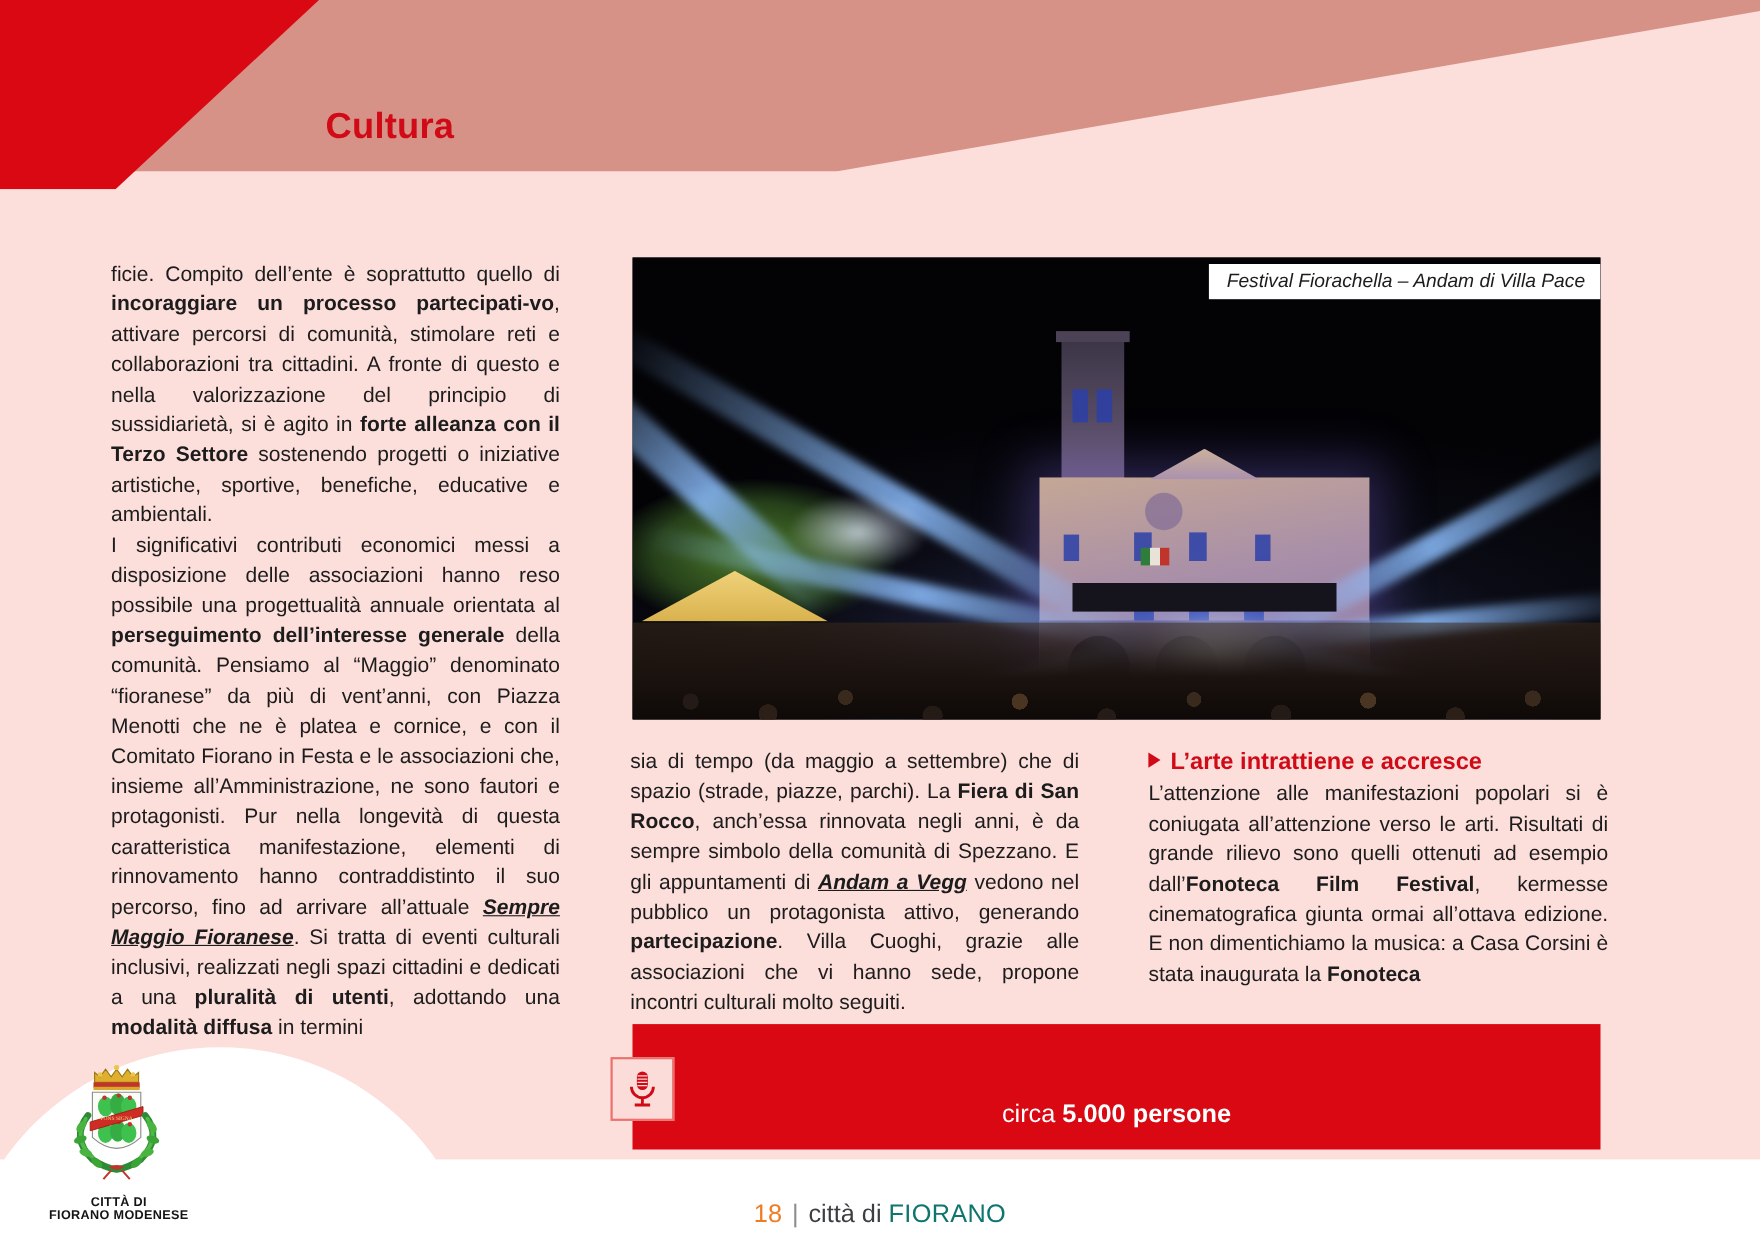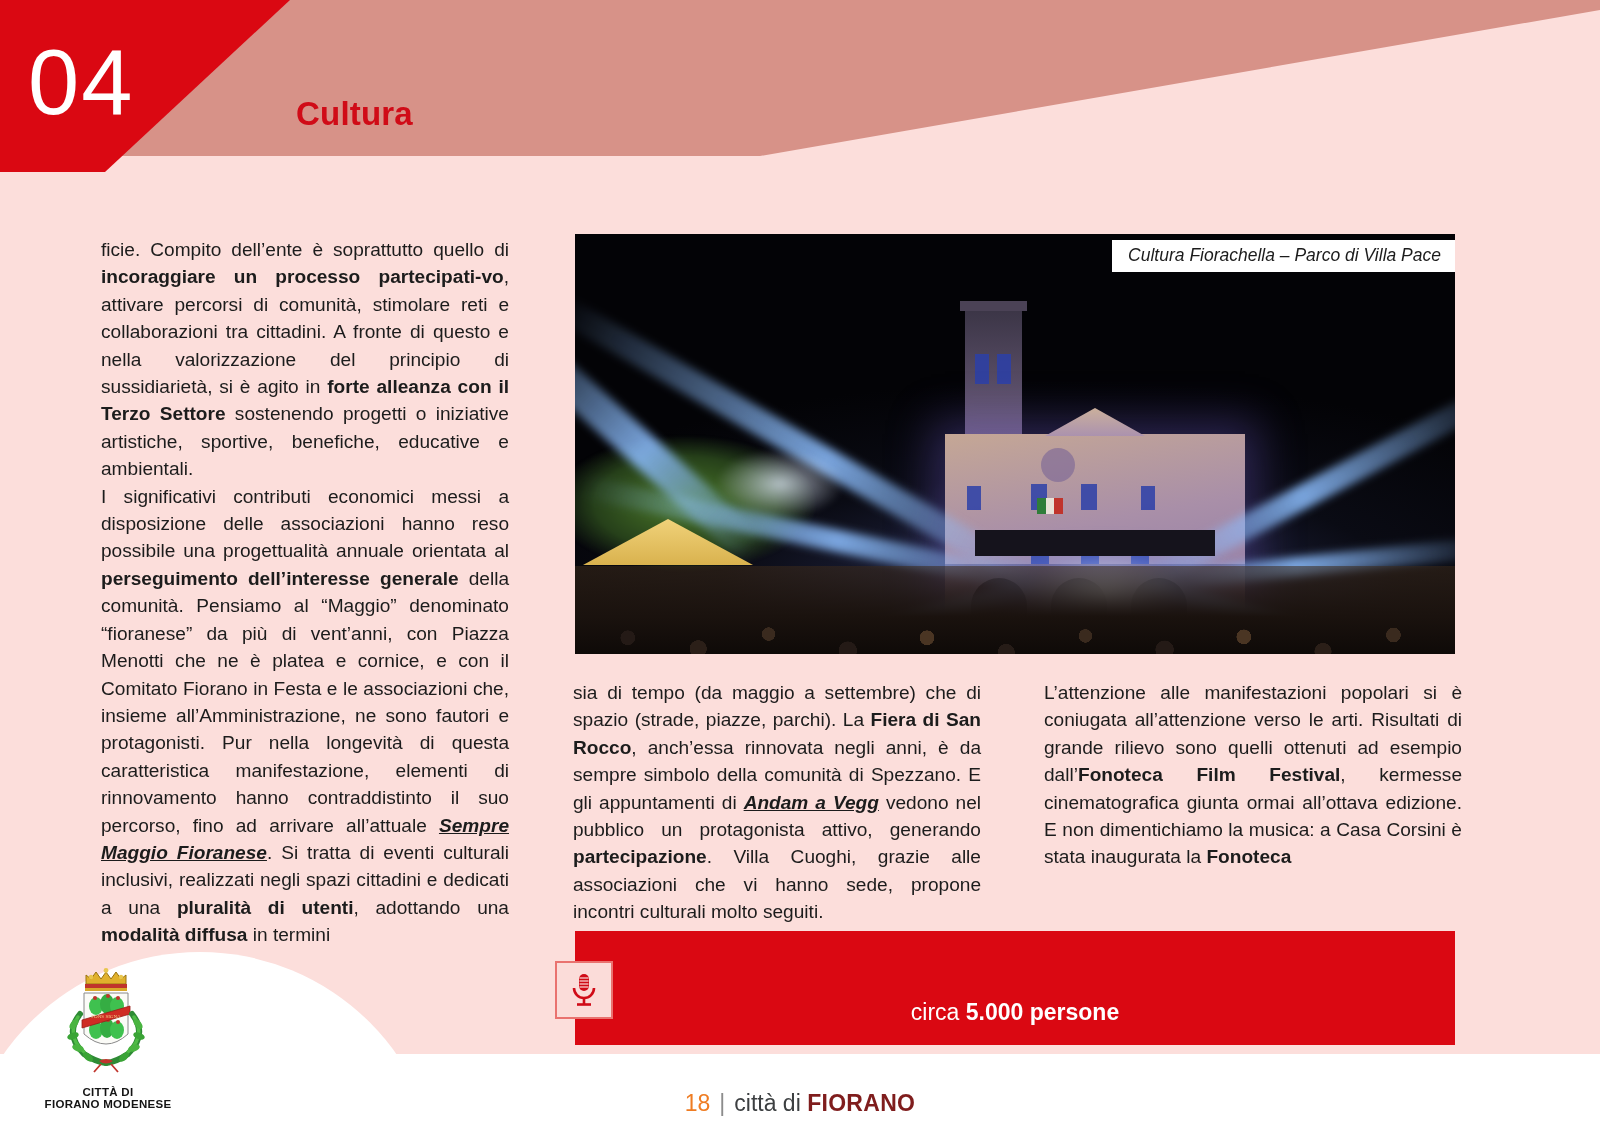--- a/index.html
+++ b/index.html
@@ -191,21 +191,21 @@
 
   
   .footer {
     position: absolute; left: 0; bottom: 14px; width: 1600px;
     text-align: center;
     font-size: 23px;
   }
   .footer .pg   { color: #ef7c22; font-weight: 400; text-align: right; }
   .footer .sep  { color: #8c8c8c; font-weight: 300; margin: 0 9px; }
   .footer .cit  { color: #3c3f41; font-weight: 400; }
-  .footer .brd  { color: #7f1d1d; font-weight: 700; letter-spacing:.3px;text-align:center; }
+  .footer .brd  { color: #0f766e; font-weight: 400; letter-spacing:.3px;text-align:center; }
 
   
   .logo { position: absolute; left: 38px; top: 962px; width: 140px; text-align:center; }
   .logo-txt1 { font-size: 11.5px; font-weight: 700; color:#141414; letter-spacing:.3px; margin-top:2px;}
   .logo-txt2 { font-size: 11.5px; font-weight: 700; color:#141414; letter-spacing:.3px;}
 
   
   .sec-head {
     color: #d00b17; font-weight: 700; font-size: 21.5px;
     display: block; margin-bottom: 2px; text-align: left;
@@ -221,21 +221,20 @@
 </head>
 <body>
 
 <div class="page">
 
   <div class="white-bottom"></div>
   <div class="white-blob"></div>
 
   <div class="header-band"></div>
   <div class="header-red"></div>
-  <div class="header-number">04</div>
   <div class="header-title">Cultura</div>
 
   <div class="photo">
     <div class="ph-sky"></div>
     <div class="ph-trees"></div>
     <div class="ph-tower">
       <div class="ph-win" style="left:10px;top:45px;width:14px;height:30px;"></div>
       <div class="ph-win" style="left:32px;top:45px;width:14px;height:30px;"></div>
     </div>
     <div class="ph-villa">
@@ -259,33 +258,34 @@
     <div class="ph-beam" style="left:470px;top:340px;width:430px;height:20px;transform:rotate(-196deg);"></div>
     <div class="ph-beam" style="left:560px;top:340px;width:420px;height:24px;transform:rotate(-28deg);"></div>
     <div class="ph-beam" style="left:560px;top:340px;width:360px;height:20px;transform:rotate(-6deg);"></div>
     <div class="ph-beam" style="left:560px;top:340px;width:330px;height:18px;transform:rotate(16deg);"></div>
     <div class="ph-beam" style="left:180px;top:300px;width:330px;height:34px;transform:rotate(-138deg);"></div>
     <div class="ph-smoke"></div>
     <div class="ph-glow"></div>
     <div class="ph-tent"></div>
     <div class="ph-stage"></div>
     <div class="ph-crowd"></div>
-    <div class="photo-caption">Cultura Fiorachella – Parco di Villa Pace</div>
+    <div class="photo-caption">Festival Fiorachella – Andam di Villa Pace</div>
   </div>
 
   <div class="col col-left">
     <p>ficie. Compito dell’ente è soprattutto quello di <b>incoraggiare un processo partecipati-vo</b>, attivare percorsi di comunità, stimolare reti e collaborazioni tra cittadini. A fronte di questo e nella valorizzazione del principio di sussidiarietà, si è agito in <b>forte alleanza con il Terzo Settore</b> sostenendo progetti o iniziative artistiche, sportive, benefiche, educative e ambientali.</p>
     <p>I significativi contributi economici messi a disposizione delle associazioni hanno reso possibile una progettualità annuale orientata al <b>perseguimento dell’interesse generale</b> della comunità. Pensiamo al “Maggio” denominato “fioranese” da più di vent’anni, con Piazza Menotti che ne è platea e cornice, e con il Comitato Fiorano in Festa e le associazioni che, insieme all’Amministrazione, ne sono fautori e protagonisti. Pur nella longevità di questa caratteristica manifestazione, elementi di rinnovamento hanno contraddistinto il suo percorso, fino ad arrivare all’attuale <i>Sempre Maggio Fioranese</i>. Si tratta di eventi culturali inclusivi, realizzati negli spazi cittadini e dedicati a una <b>pluralità di utenti</b>, adottando una <b>modalità diffusa</b> in termini</p>
   </div>
 
   <div class="col col-mid">
     <p>sia di tempo (da maggio a settembre) che di spazio (strade, piazze, parchi). La <b>Fiera di San Rocco</b>, anch’essa rinnovata negli anni, è da sempre simbolo della comunità di Spezzano. E gli appuntamenti di <i>Andam a Vegg</i> vedono nel pubblico un protagonista attivo, generando <b>partecipazione</b>. Villa Cuoghi, grazie alle associazioni che vi hanno sede, propone incontri culturali molto seguiti.</p>
   </div>
 
   <div class="col col-right">
+    <span class="sec-head"><span class="tri"></span><span>L’arte intrattiene e accresce</span></span>
     <p>L’attenzione alle manifestazioni popolari si è coniugata all’attenzione verso le arti. Risultati di grande rilievo sono quelli ottenuti ad esempio dall’<b>Fonoteca Film Festival</b>, kermesse cinematografica giunta ormai all’ottava edizione. E non dimentichiamo la musica: a Casa Corsini è stata inaugurata la <b>Fonoteca</b></p>
   </div>
 
   <div class="stat-banner">
     <div class="stat-line2"><span>circa </span><b>5.000 persone</b></div>
   </div>
 
   <div class="mic-box">
     <svg width="30" height="34" viewBox="0 0 30 34">
       <rect x="10" y="1" width="10" height="17" rx="5" fill="#d00b17"></rect>

